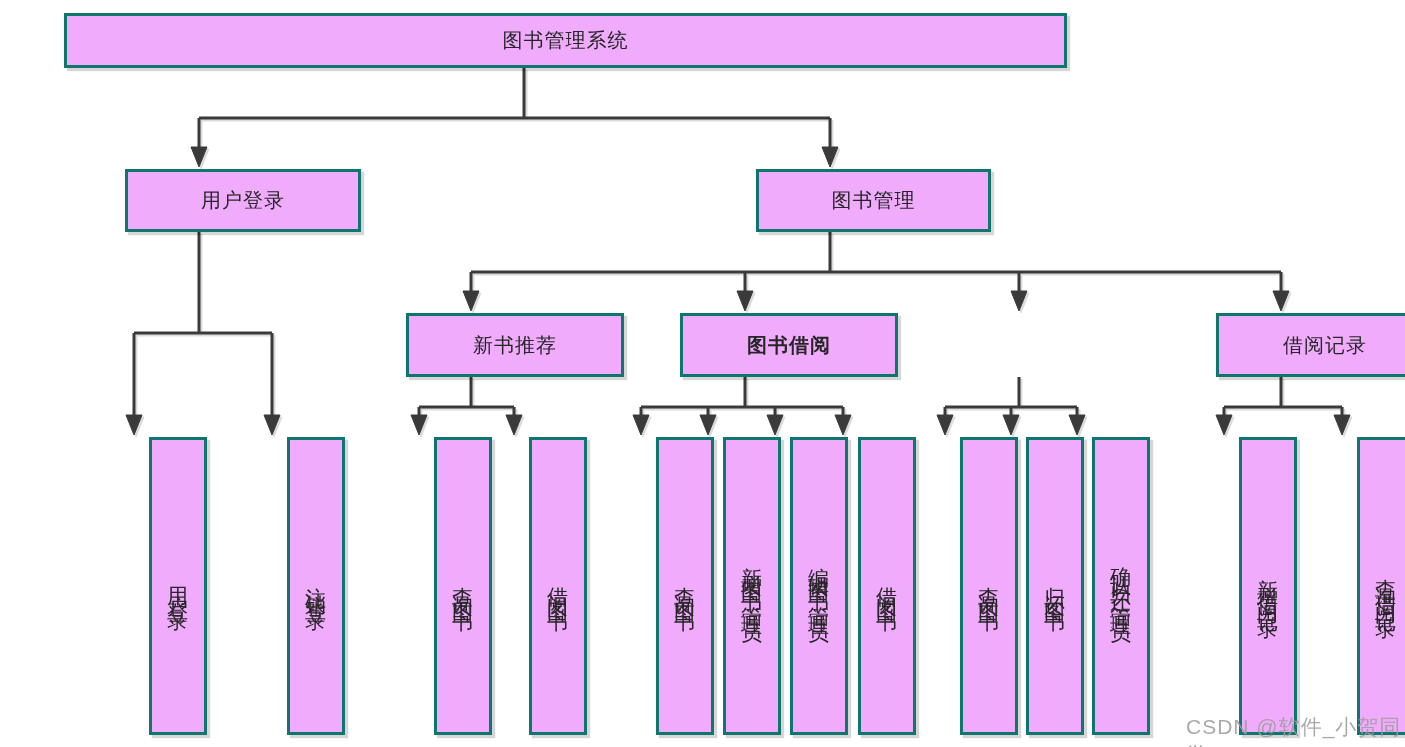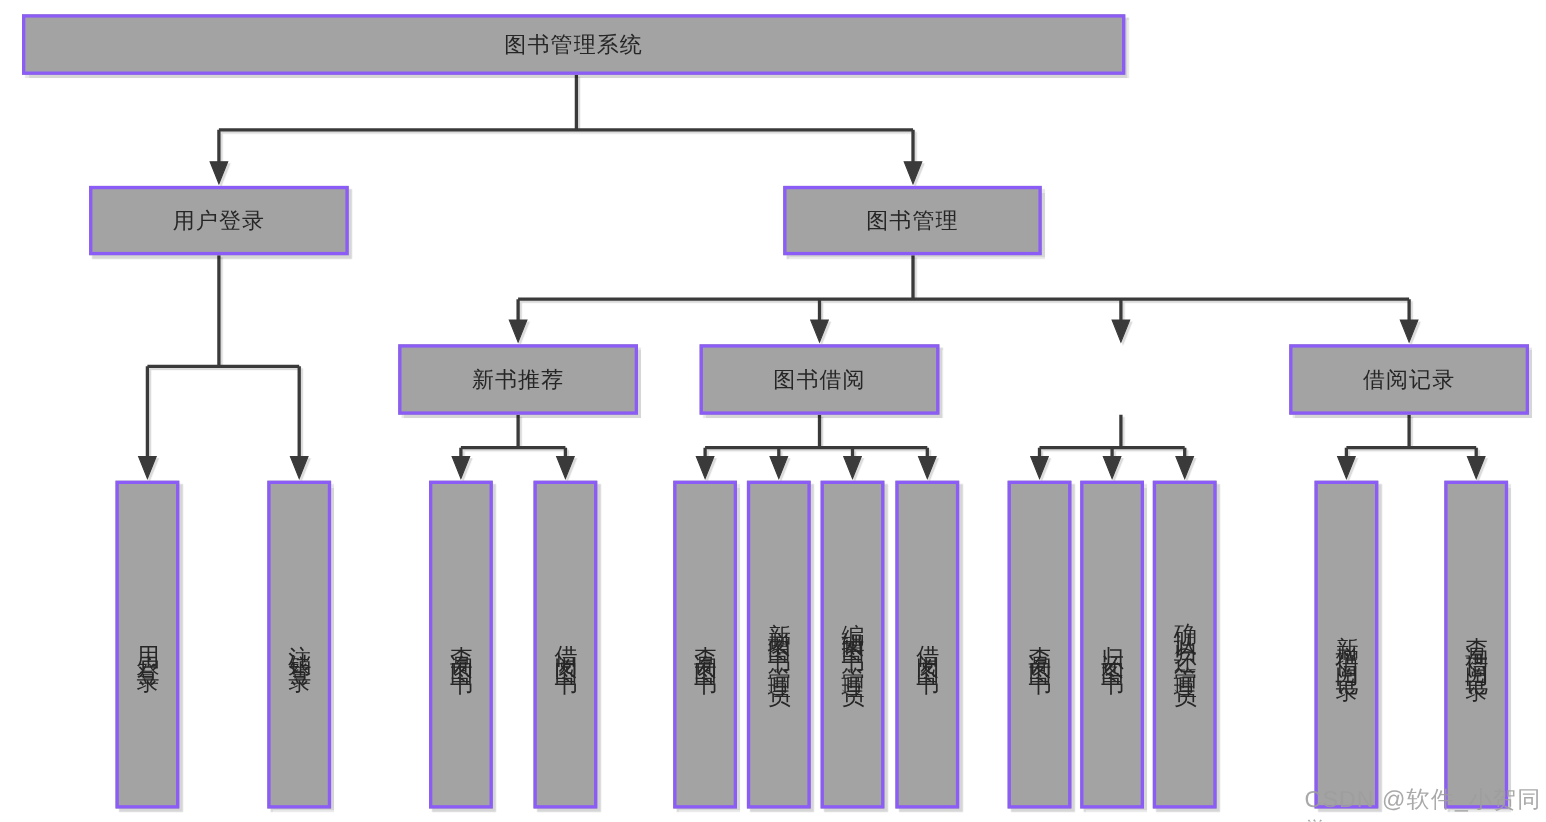--- a/index.html
+++ b/index.html
@@ -14,31 +14,32 @@
   .edges {
     position: absolute;
     left: 0; top: 0;
     width: 1405px; height: 747px;
     filter: drop-shadow(2px 2px 0.5px rgba(0,0,0,0.14));
   }
   .edges path { stroke: #3a3a3a; stroke-width: 3; fill: none; }
   .edges polygon { fill: #3a3a3a; stroke: #3a3a3a; stroke-width: 1; }
   .node {
     position: absolute;
-    background: #a3a3a3;
-    border: 3px solid #8b5cf6;
+    background: #f0abfc;
+    border: 3px solid #0f766e;
     box-shadow: 3px 3px 1px rgba(0,0,0,0.16);
     display: flex;
     align-items: center;
     justify-content: center;
     color: #262626;
     font-size: 20px;
     letter-spacing: 1px;
     box-sizing: border-box;
     white-space: nowrap;
+    margin-left: 44px;
   }
   .leaf .vtext {
     writing-mode: vertical-rl;
     text-orientation: mixed;
     line-height: 1;
     font-size: 21px;
     letter-spacing: 8px;
     color: #262626;
   }
   .watermark {
@@ -119,21 +120,21 @@
     <path d="M1342 407 V417"></path>
     <polygon points="1342,435 1334,415 1350,415"></polygon>
   </svg>
 
   <div class="node" style="left:20px; top:13px; width:1003px; height:55px;">图书管理系统</div>
 
   <div class="node" style="left:81px; top:169px; width:236px; height:63px;">用户登录</div>
   <div class="node" style="left:362px; top:313px; width:218px; height:64px;">新书推荐</div>
 
   <div class="node" style="left:712px; top:169px; width:235px; height:63px;">图书管理</div>
-  <div class="node" style="left:636px; top:313px; width:218px; height:64px;">图书借阅</div>
+  <div class="node" style="left:636px; top:313px; width:218px; height:64px;font-weight:bold;">图书借阅</div>
   <div class="node" style="left:1172px; top:313px; width:218px; height:64px;">借阅记录</div>
 
   <div class="node leaf" style="left:105px; top:437px; width:58px; height:298px;">
     <span class="vtext">用户登录</span>
   </div>
   <div class="node leaf" style="left:243px; top:437px; width:58px; height:298px;">
     <span class="vtext">注销登录</span>
   </div>
 
   <div class="node leaf" style="left:390px; top:437px; width:58px; height:298px;">

